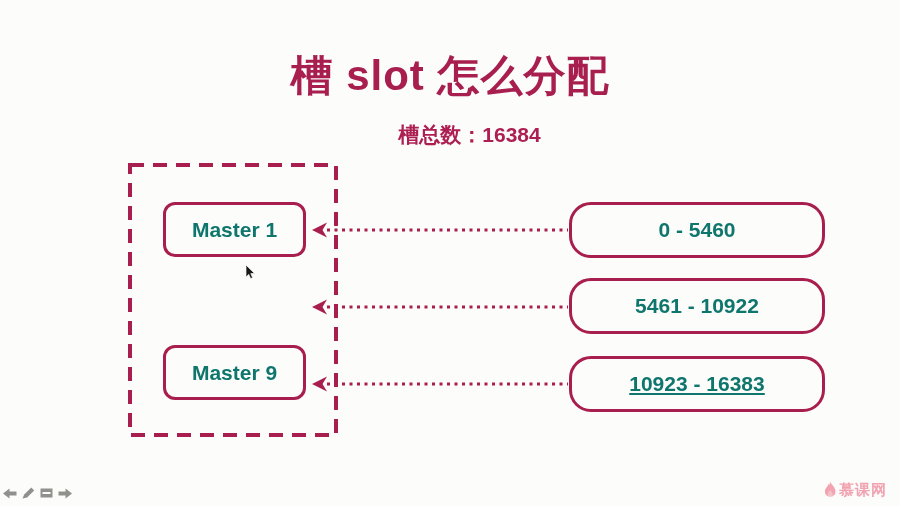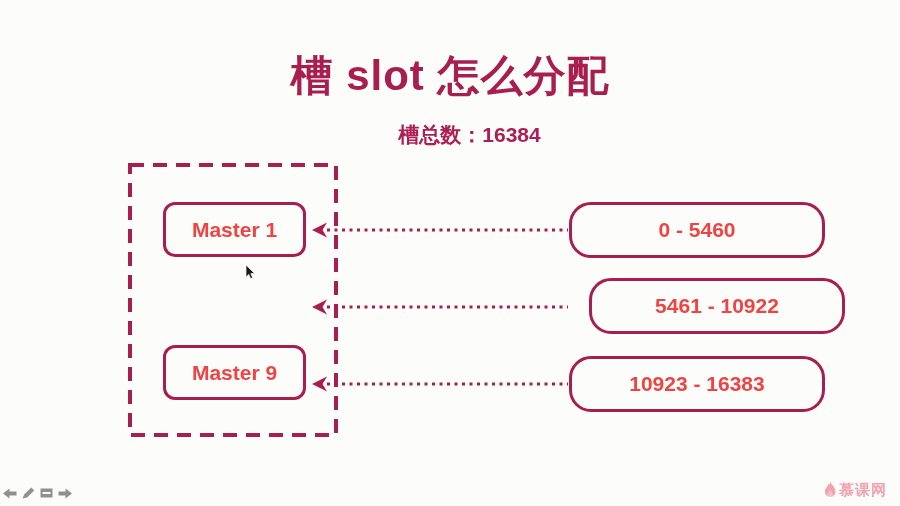--- a/index.html
+++ b/index.html
@@ -24,33 +24,33 @@
   }
 
   .overlay {
     position:absolute; left:0; top:0; width:900px; height:506px;
     z-index:4; pointer-events:none;
   }
 
   .node {
     position:absolute; z-index:2;
     border:3px solid #a81e4f; border-radius:12px;
-    background:#fcfdfa; color:#ef4444;
+    background:#fcfdfa; color:#0f766e;
     display:flex; align-items:center; justify-content:center;
     font-size:21px; font-weight:600;
   }
   .mbox { left:163px; width:143px; height:55px; }
   .m1 { top:202px; }
   .m2 { top:273px; }
   .m3 { top:345px; }
 
   .rbox { left:569px; width:256px; height:56px; border-radius:22px; }
   .r1 { top:202px; }
-  .r2 { top:278px;margin-left:20px; }
-  .r3 { top:356px; }
+  .r2 { top:278px; }
+  .r3 { top:356px;text-decoration:underline; }
 
   .controls {
     position:absolute; left:3px; bottom:7px; z-index:6;
     display:flex; align-items:center; gap:5px;
   }
   .controls .cicon { display:block; cursor:pointer; }
 
   .watermark {
     position:absolute; right:13px; bottom:6px; z-index:6;
     display:flex; align-items:flex-start; gap:2px;

